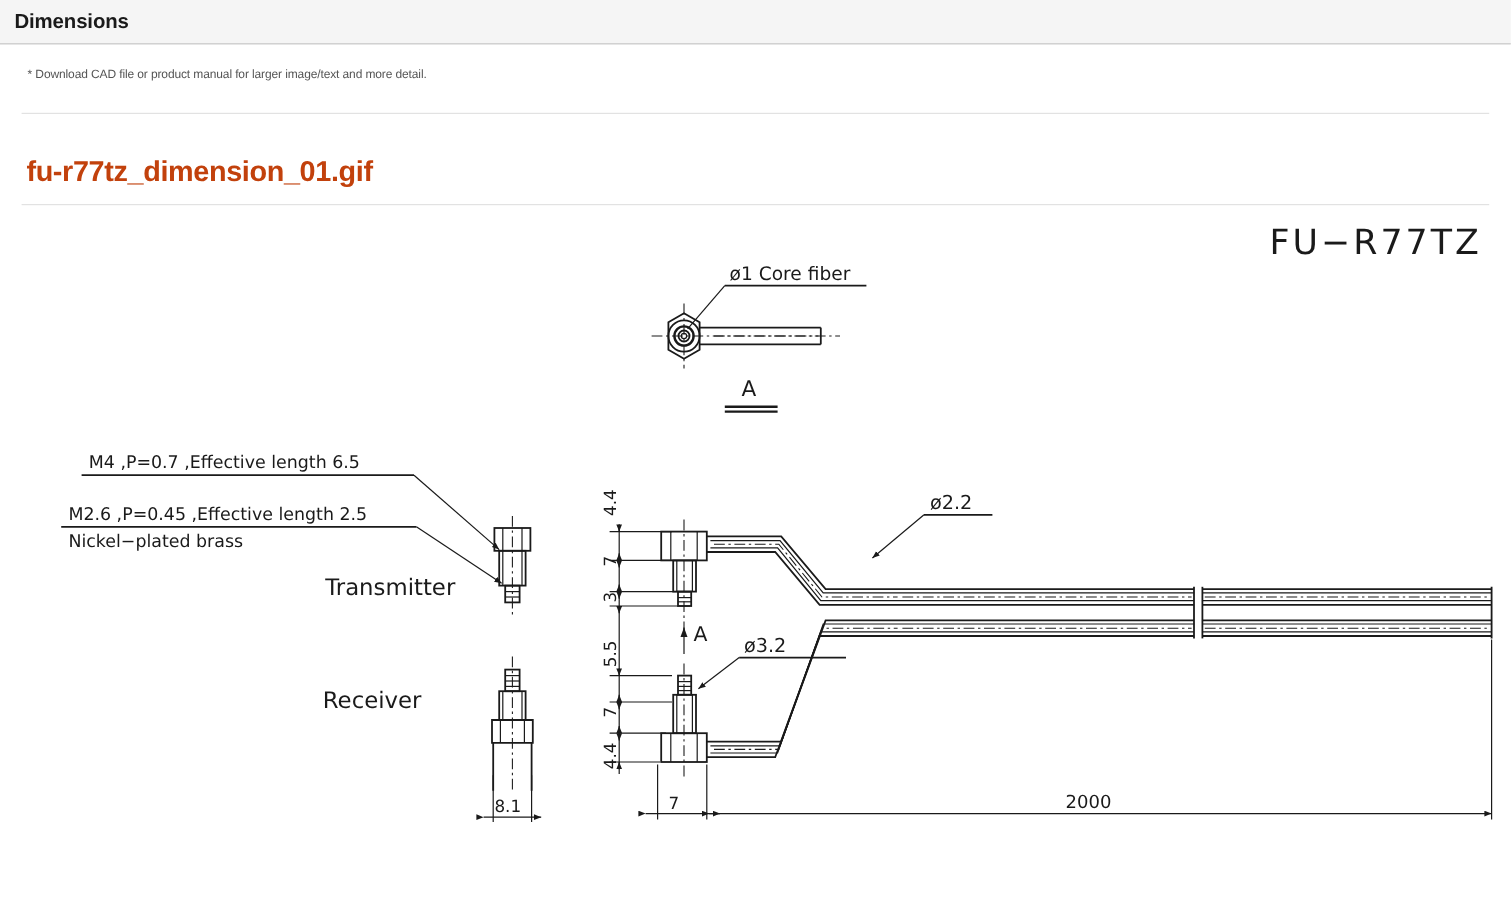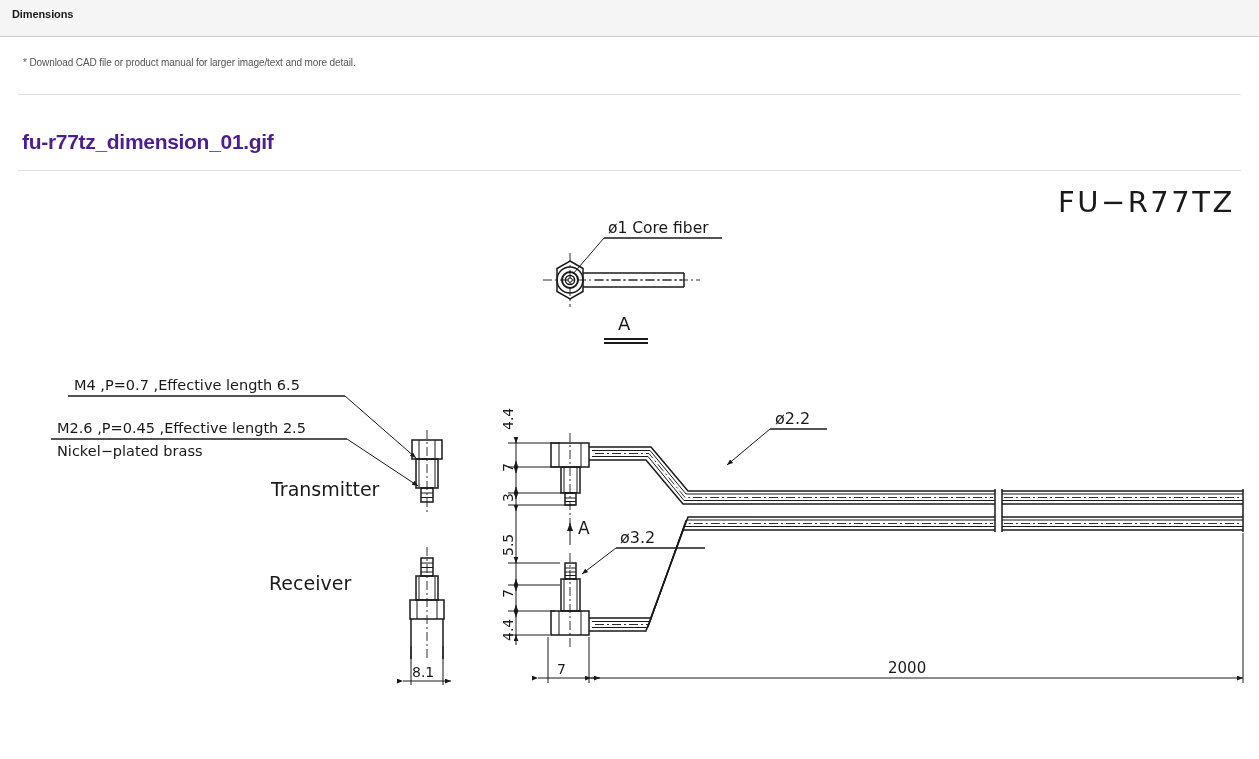--- a/index.html
+++ b/index.html
@@ -7,36 +7,36 @@
 
   .page{position:relative;width:1259px;height:759px;background:#fff;}
 
   
   .section-header{
     position:absolute;left:0;top:0;width:1259px;height:37px;
     background:#f5f5f5;border-bottom:1px solid #c9c9c9;box-sizing:border-box;
   }
   .section-header .title{
     position:absolute;left:12px;top:8px;
-    font-size:11px;font-weight:bold;color:#1a1a1a;letter-spacing:-0.1px;
+    font-size:17px;font-weight:bold;color:#1a1a1a;letter-spacing:-0.1px;
   }
 
   .note{
     position:absolute;left:23px;top:57px;
     font-size:10px;color:#555;letter-spacing:-0.1px;white-space:nowrap;
   }
   .rule{
     position:absolute;left:18px;width:1223px;height:1px;background:#e2e2e2;
   }
   .rule-a{top:94px;}
   .rule-b{top:170px;}
 
   .file-title{
     position:absolute;left:22px;top:130px;
-    font-size:21px;font-weight:bold;color:#4c1d95;letter-spacing:-0.3px;
+    font-size:24px;font-weight:bold;color:#c2410c;letter-spacing:-0.3px;
   }
 
   
   .drawing{
     position:absolute;left:0;top:175px;width:1147px;height:584px;
   }
   .drawing svg{display:block;}
 </style>
 </head>
 <body>

